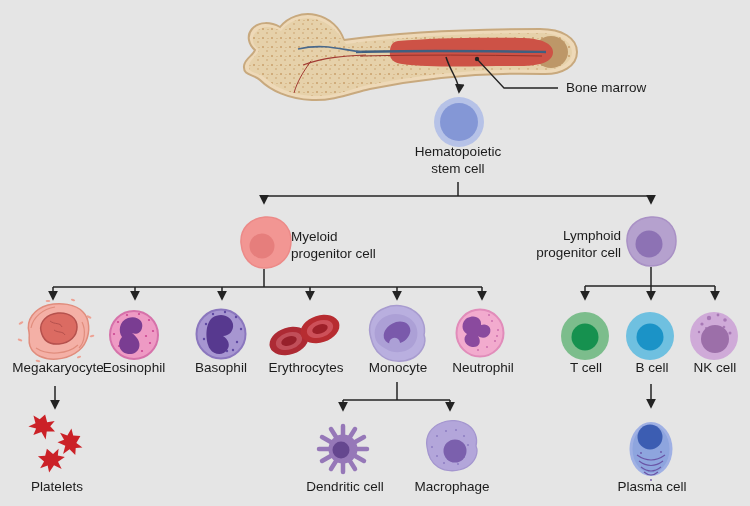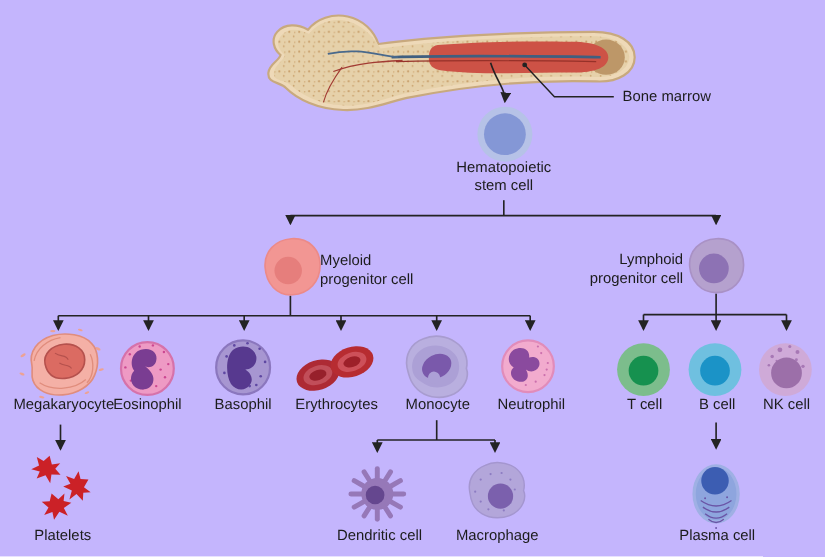--- a/index.html
+++ b/index.html
@@ -1,16 +1,16 @@
 <!DOCTYPE html>
 <html><head>
 <meta charset="utf-8">
 <style>
   html,body{margin:0;padding:0;background:#ffffff;}
-  .stage{position:relative;width:750px;height:506px;background:#c4b5fd;overflow:hidden;}
+  .stage{position:relative;width:750px;height:506px;background:#e5e5e5;overflow:hidden;}
   svg{display:block;}
   .lbl{font-family:"Liberation Sans",sans-serif;font-size:13.5px;fill:#1c1c1c;}
   .edge{stroke:#232323;stroke-width:1.5;fill:none;}
   .thin{stroke:#232323;stroke-width:1.3;fill:none;}
 </style>
 </head>
 <body>
 
 <div class="stage">
 <svg width="750" height="506" viewBox="0 0 750 506" xmlns="http://www.w3.org/2000/svg">

